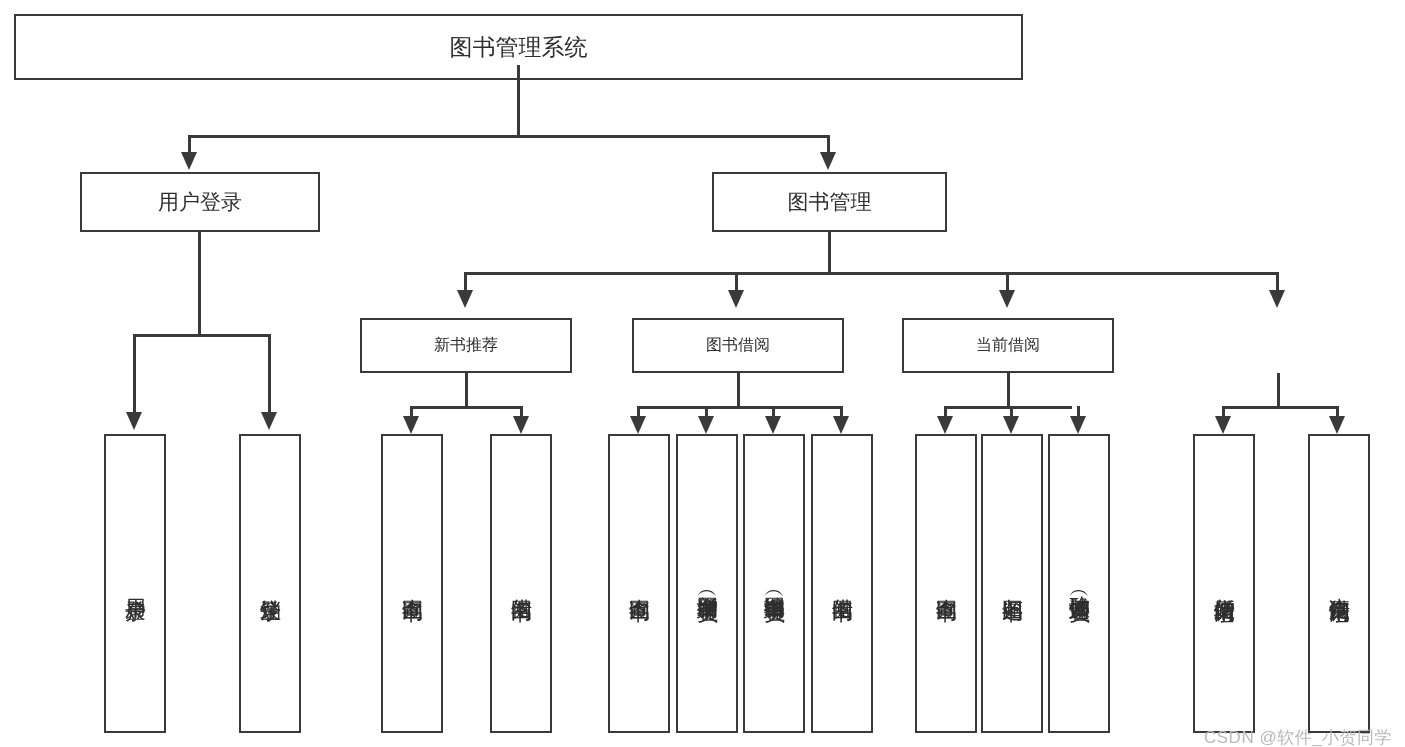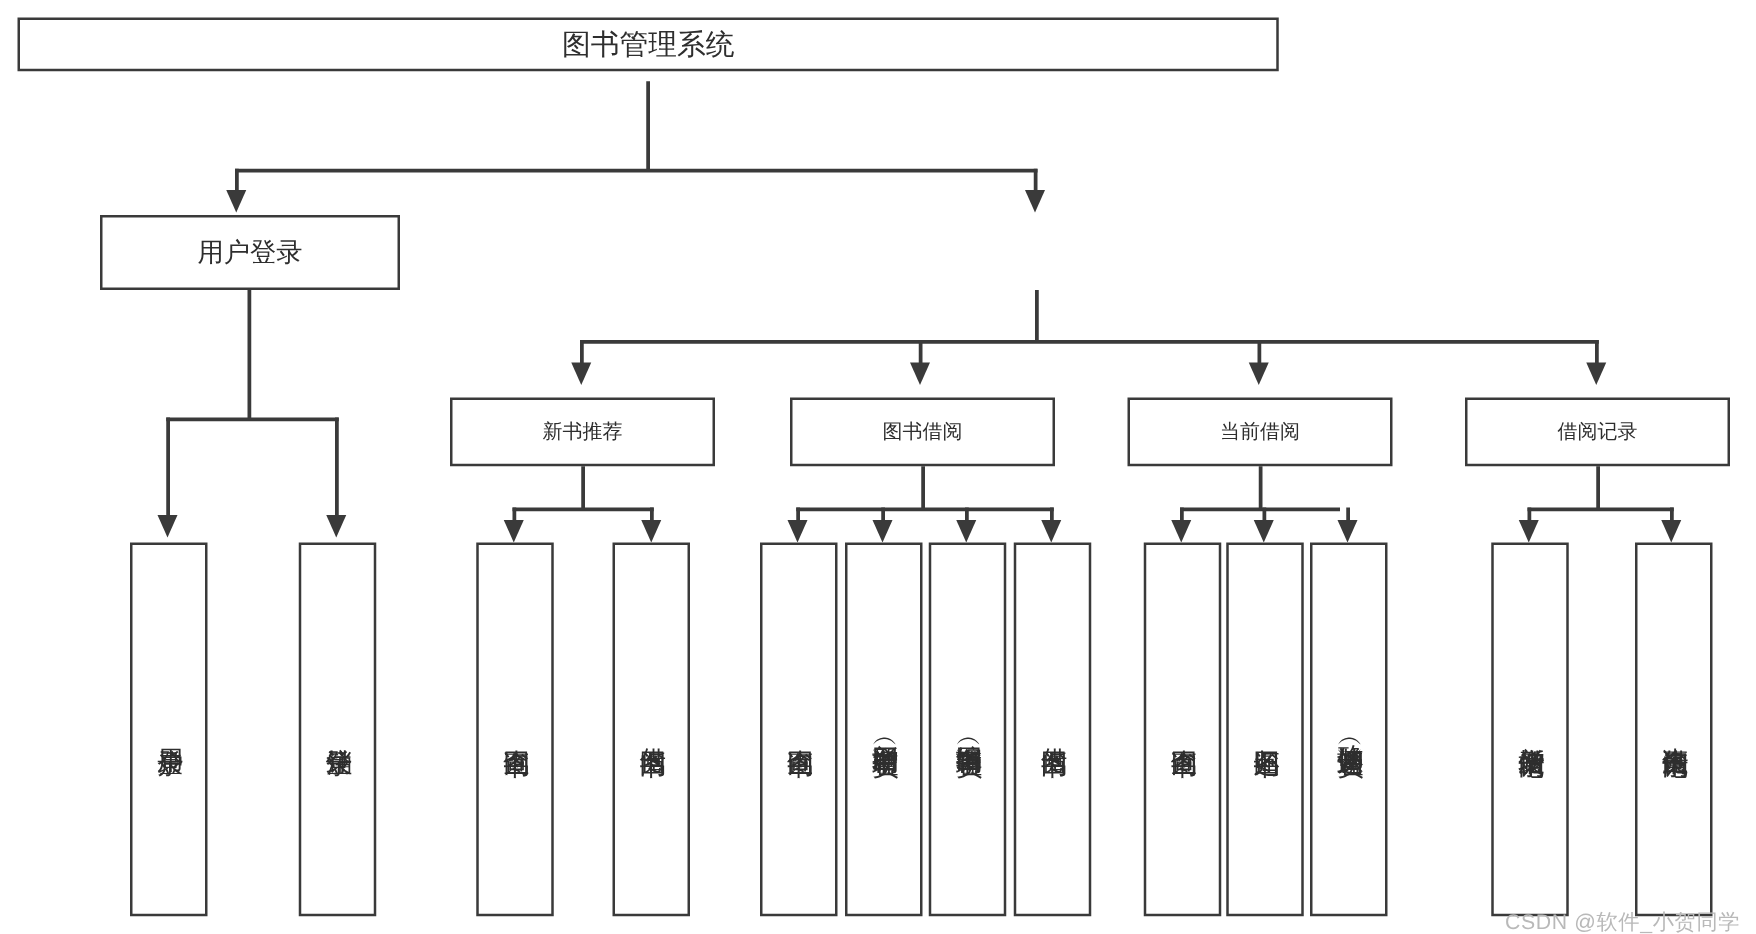--- a/index.html
+++ b/index.html
@@ -82,35 +82,38 @@
     color: #b9b9b9;
     white-space: nowrap;
     letter-spacing: 0.5px;
   }
 </style>
 </head>
 <body>
 
 <div id="canvas">
 
-  <div class="box root" style="left:14px; top:14px; width:1009px; height:43px;">
+  <div class="box root" style="left:14px; top:14px; width:1009px; height:66px;">
     <span>图书管理系统</span>
   </div>
 
   <div class="vline" style="left:517px; top:65px; width:3px; height:72px;"></div>
 
   <div class="hline" style="left:188px; top:135px; width:642px;"></div>
 
   <div class="vline" style="left:188px; top:135px; width:3px; height:20px;"></div>
   <div class="arrow" style="left:181px; top:152px;"></div>
   <div class="vline" style="left:827px; top:135px; width:3px; height:20px;"></div>
   <div class="arrow" style="left:820px; top:152px;"></div>
 
   <div class="box lvl2" style="left:80px; top:172px; width:240px; height:60px;">
     <span>用户登录</span>
+  </div>
+  <div class="box lvl2" style="left:712px; top:172px; width:235px; height:60px;">
+    <span>图书管理</span>
   </div>
 
   <div class="vline" style="left:198px; top:232px; width:3px; height:104px;"></div>
   <div class="hline" style="left:133px; top:334px; width:138px;"></div>
   <div class="vline" style="left:133px; top:334px; width:3px; height:80px;"></div>
   <div class="arrow" style="left:126px; top:412px;"></div>
   <div class="vline" style="left:268px; top:334px; width:3px; height:80px;"></div>
   <div class="arrow" style="left:261px; top:412px;"></div>
 
   <div class="leaf" style="left:104px; top:434px; width:62px; height:299px;">
@@ -133,23 +136,20 @@
   <div class="arrow" style="left:1269px; top:290px;"></div>
 
   <div class="box lvl3" style="left:360px; top:318px; width:212px; height:55px;">
     <span>新书推荐</span>
   </div>
   <div class="box lvl3" style="left:902px; top:318px; width:212px; height:55px;">
     <span>当前借阅</span>
   </div>
   <div class="box lvl3" style="left:632px; top:318px; width:212px; height:55px;">
     <span>图书借阅</span>
-  </div>
-  <div class="box lvl3" style="left:1172px; top:318px; width:212px; height:55px;">
-    <span>借阅记录</span>
   </div>
 
   <div class="vline" style="left:465px; top:373px; width:3px; height:35px;"></div>
   <div class="hline" style="left:410px; top:406px; width:113px;"></div>
   <div class="vline" style="left:410px; top:406px; width:3px; height:12px;"></div>
   <div class="arrow" style="left:403px; top:416px;"></div>
   <div class="vline" style="left:520px; top:406px; width:3px; height:12px;"></div>
   <div class="arrow" style="left:513px; top:416px;"></div>
 
   <div class="leaf" style="left:381px; top:434px; width:62px; height:299px;">

